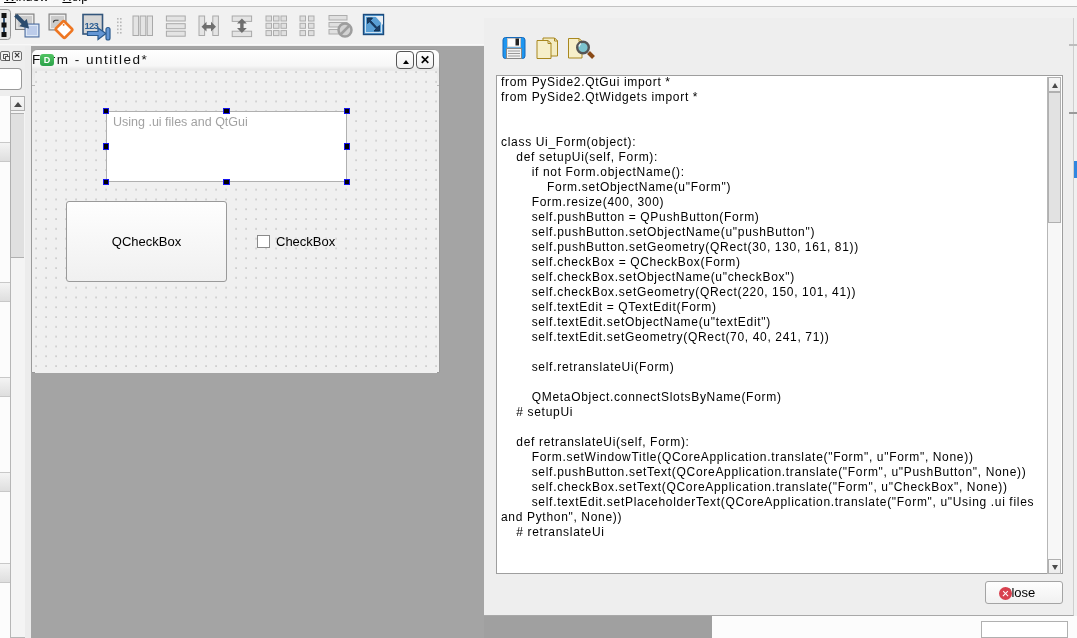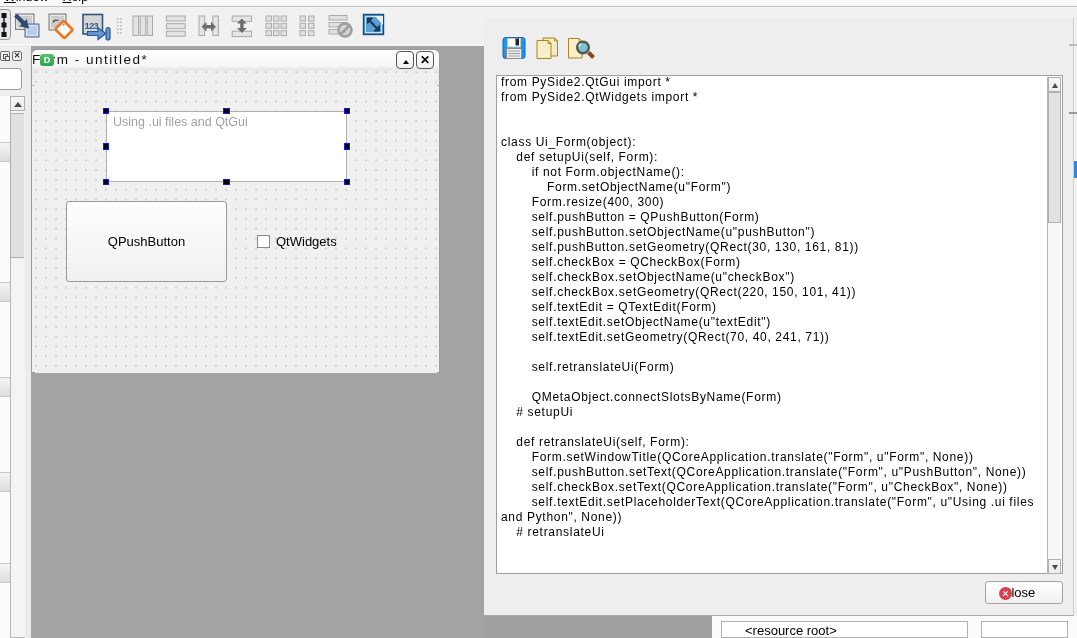--- a/index.html
+++ b/index.html
@@ -197,23 +197,23 @@
   <div class="abs" id="fbody">
     <svg class="abs" style="left:0;top:0" width="402" height="302">
       <defs>
           <pattern id="dots" width="10" height="9.8" patternUnits="userSpaceOnUse">
         <rect x="0.5" y="0.5" width="1.1" height="1.1" fill="#878787" fill-opacity="0.85"></rect>
       </pattern>
         </defs>
       <rect x="0" y="0" width="402" height="302" fill="url(#dots)"></rect>
     </svg>
     <div class="abs" id="tedit">Using .ui files and QtGui</div>
-    <div class="abs" id="pbtn">QPushButton</div>
+    <div class="abs" id="pbtn">QCheckBox</div>
     <div class="abs" id="cbox"></div>
-    <div class="abs" id="cboxlbl">QtWidgets</div>
+    <div class="abs" id="cboxlbl">CheckBox</div>
     <div class="hdl" style="left:67.75px;top:36.75px"></div>
     <div class="hdl" style="left:188.25px;top:36.75px"></div>
     <div class="hdl" style="left:308.75px;top:36.75px"></div>
     <div class="hdl" style="left:67.75px;top:72.25px"></div>
     <div class="hdl" style="left:308.75px;top:72.25px"></div>
     <div class="hdl" style="left:67.75px;top:107.75px"></div>
     <div class="hdl" style="left:188.25px;top:107.75px"></div>
     <div class="hdl" style="left:308.75px;top:107.75px"></div>
   </div>
 </div>
@@ -285,19 +285,18 @@
       <div id="sthumb"></div>
       <div class="sbtn" style="bottom:0">
           <span class="arr" style="top:5px;border-left:3.5px solid rgba(0,0,0,0);border-right:3.5px solid rgba(0,0,0,0);border-top:5px solid #4a4a4a"></span>
         </div>
     </div>
   </div>
   <div class="abs" id="closebtn"><span id="closeico"></span>Close</div>
 </div>
 
 <div class="abs" id="respanel">
-  <div class="abs" id="rbox1">&lt;resource root&gt;</div>
   <div class="abs" id="rbox2"></div>
 </div>
 <div class="abs" id="sliver"></div>
 <div class="abs" id="sliverblue"></div>
 <div class="abs" style="left:1069px;top:112px;width:8px;height:2px;background:#9a9a9a"></div>
 <div class="abs" style="left:1069px;top:44px;width:8px;height:2px;background:#bdbdbd"></div>
 
 </body></html>

